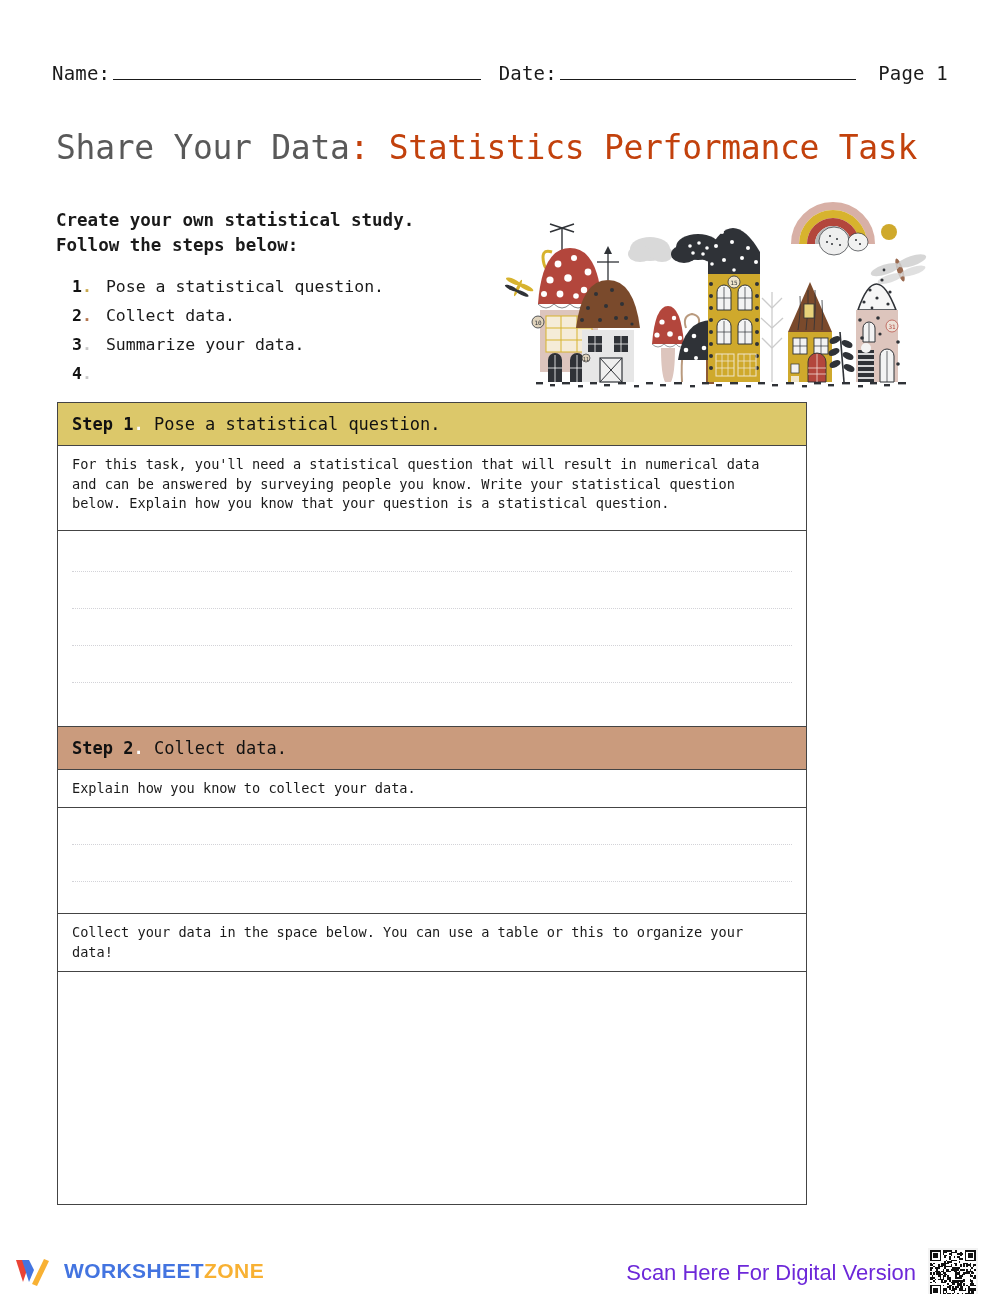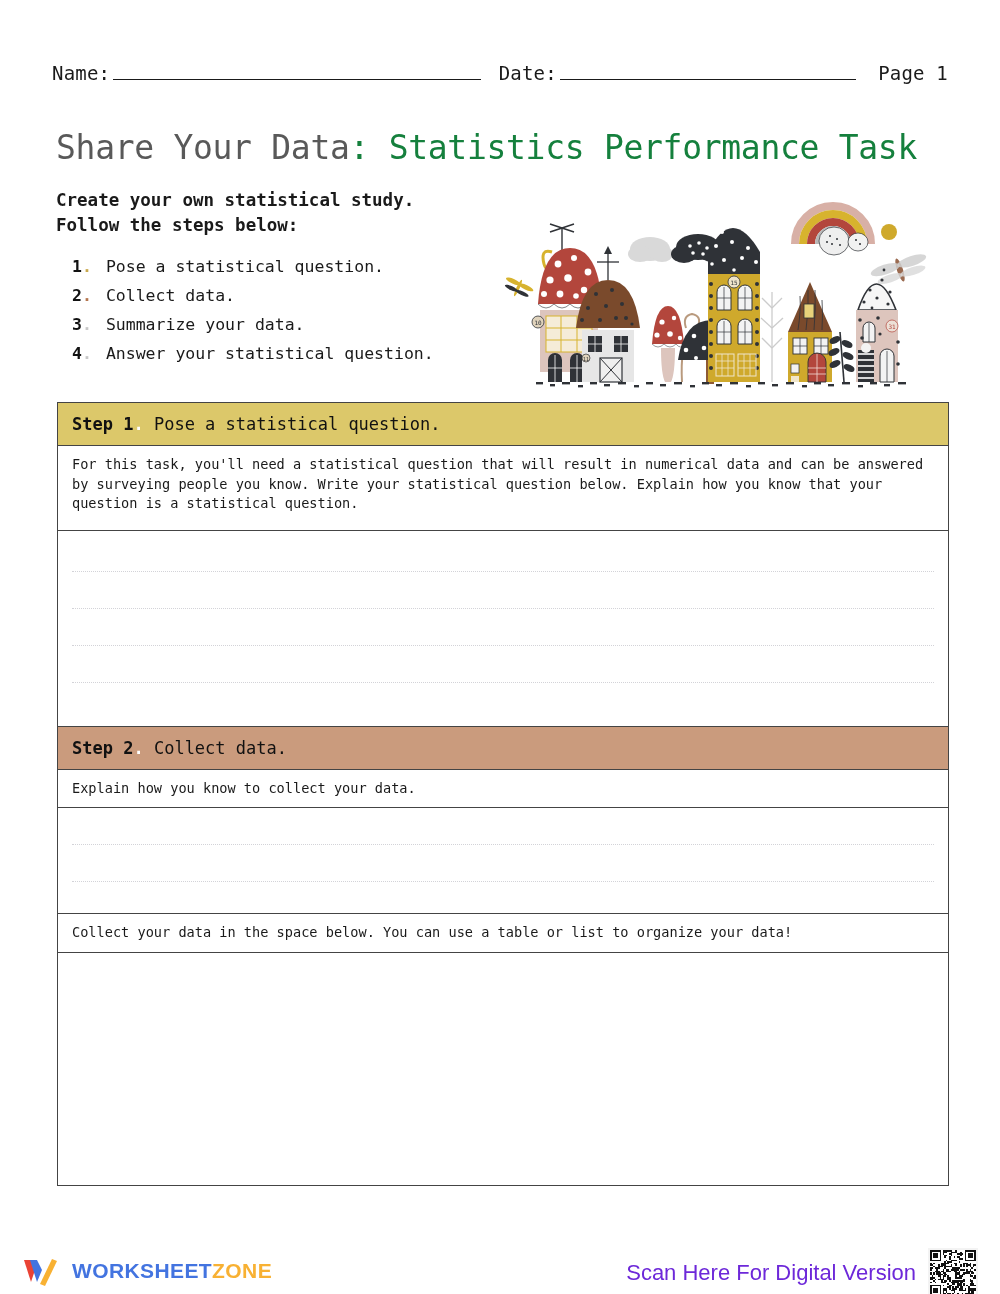--- a/index.html
+++ b/index.html
@@ -41,27 +41,27 @@
   
   .title {
     position: absolute;
     left: 56px;
     top: 128px;
     font-size: 33px;
     letter-spacing: -0.3px;
     white-space: nowrap;
   }
   .title-a { font-weight: 400; color: #595959; }
-  .title-b { font-weight: 400; color: #15803d; }
+  .title-b { font-weight: 400; color: #c2410c; }
 
   
   .intro {
     position: absolute;
     left: 56px;
-    top: 188px;
+    top: 208px;
     width: 420px;
   }
   .intro-line {
     font-size: 17.5px;
     font-weight: 700;
     line-height: 25px;
     color: #1a1a1a;
   }
   .steps-list {
     margin: 14px 0 0 0;
@@ -92,21 +92,21 @@
     width: 450px;
     height: 196px;
   }
   .illus svg { display: block; width: 100%; height: 100%; }
 
   
   .frame {
     position: absolute;
     left: 57px;
     top: 402px;
-    width: 892px;
+    width: 750px;
     border: 1.6px solid #444444;
     box-sizing: border-box;
     background: #fff;
   }
   .bar {
     padding: 11px 0 11px 14px;
     font-size: 17px;
     border-bottom: 1.6px solid #444444;
     box-sizing: border-box;
   }
@@ -133,21 +133,21 @@
   }
   .wline {
     border-bottom: 1.6px dotted #d3d3d8;
     height: 0;
   }
   .blank-box { background: #fff; }
 
   
   .footer-logo {
     position: absolute;
-    left: 22px;
+    left: 14px;
     top: 1251px;
     display: flex;
     align-items: center;
     height: 40px;
   }
   .logo-mark { width: 40px; height: 34px; }
   .logo-text {
     margin-left: 10px;
     font-family: "Liberation Sans", sans-serif;
     font-size: 21px;
@@ -201,21 +201,20 @@
       <li>
         <span class="step-num">2<span class="step-dot" style="color: rgb(181, 118, 79); margin-right: 7px;">.</span></span>
         <span class="step-txt">Collect data.</span>
       </li>
       <li>
         <span class="step-num">3<span class="step-dot" style="color: rgb(200, 200, 200); margin-right: 7px;">.</span></span>
         <span class="step-txt">Summarize your data.</span>
       </li>
       <li>
         <span class="step-num">4<span class="step-dot" style="color: rgb(200, 200, 200); margin-right: 7px;">.</span></span>
-        <span class="step-txt">Answer your statistical question.</span>
       </li>
     </ul>
 </div>
 
 <div class="illus">
   <svg viewBox="0 0 450 196" xmlns="http://www.w3.org/2000/svg">
 
     <g>
       <path d="M295 52 a38 38 0 0 1 76 0" fill="none" stroke="#d8b0a6" stroke-width="8"></path>
       <path d="M303 52 a30 30 0 0 1 60 0" fill="none" stroke="#d7b32e" stroke-width="8"></path>
@@ -576,21 +575,21 @@
 
   <div class="bar" id="bar-2" style="background: rgb(202, 155, 125);">
     <span class="bar-step">Step 2</span><span class="bar-dot">.</span>
     <span class="bar-txt">Collect data.</span>
   </div>
   <div class="prompt">Explain how you know to collect your data.</div>
   <div class="lines-area" id="lines-2" style="height:106px;padding-top:36px;">
       <div class="wline" style="margin-bottom: 36px;"></div>
       <div class="wline" style="margin-bottom: 36px;"></div>
     </div>
-  <div class="prompt">Collect your data in the space below. You can use a table or list to organize your data!</div>
+  <div class="prompt">Collect your data in the space below. You can use a table or this to organize your data!</div>
   <div class="blank-box" style="height:232px;"></div>
 </div>
 
 <div class="footer-logo">
   <span class="logo-mark">
     <svg viewBox="0 0 40 34" xmlns="http://www.w3.org/2000/svg">
       <path d="M2 6 L9 28 L13 16 L9 6 Z" fill="#ea4335"></path>
       <path d="M8 6 L15 28 L20 16 L15 6 Z" fill="#4374e0"></path>
       <path d="M30 5 L18 30 L23 32 L35 7 Z" fill="#f8b133" stroke-linecap="round"></path>
     </svg>

